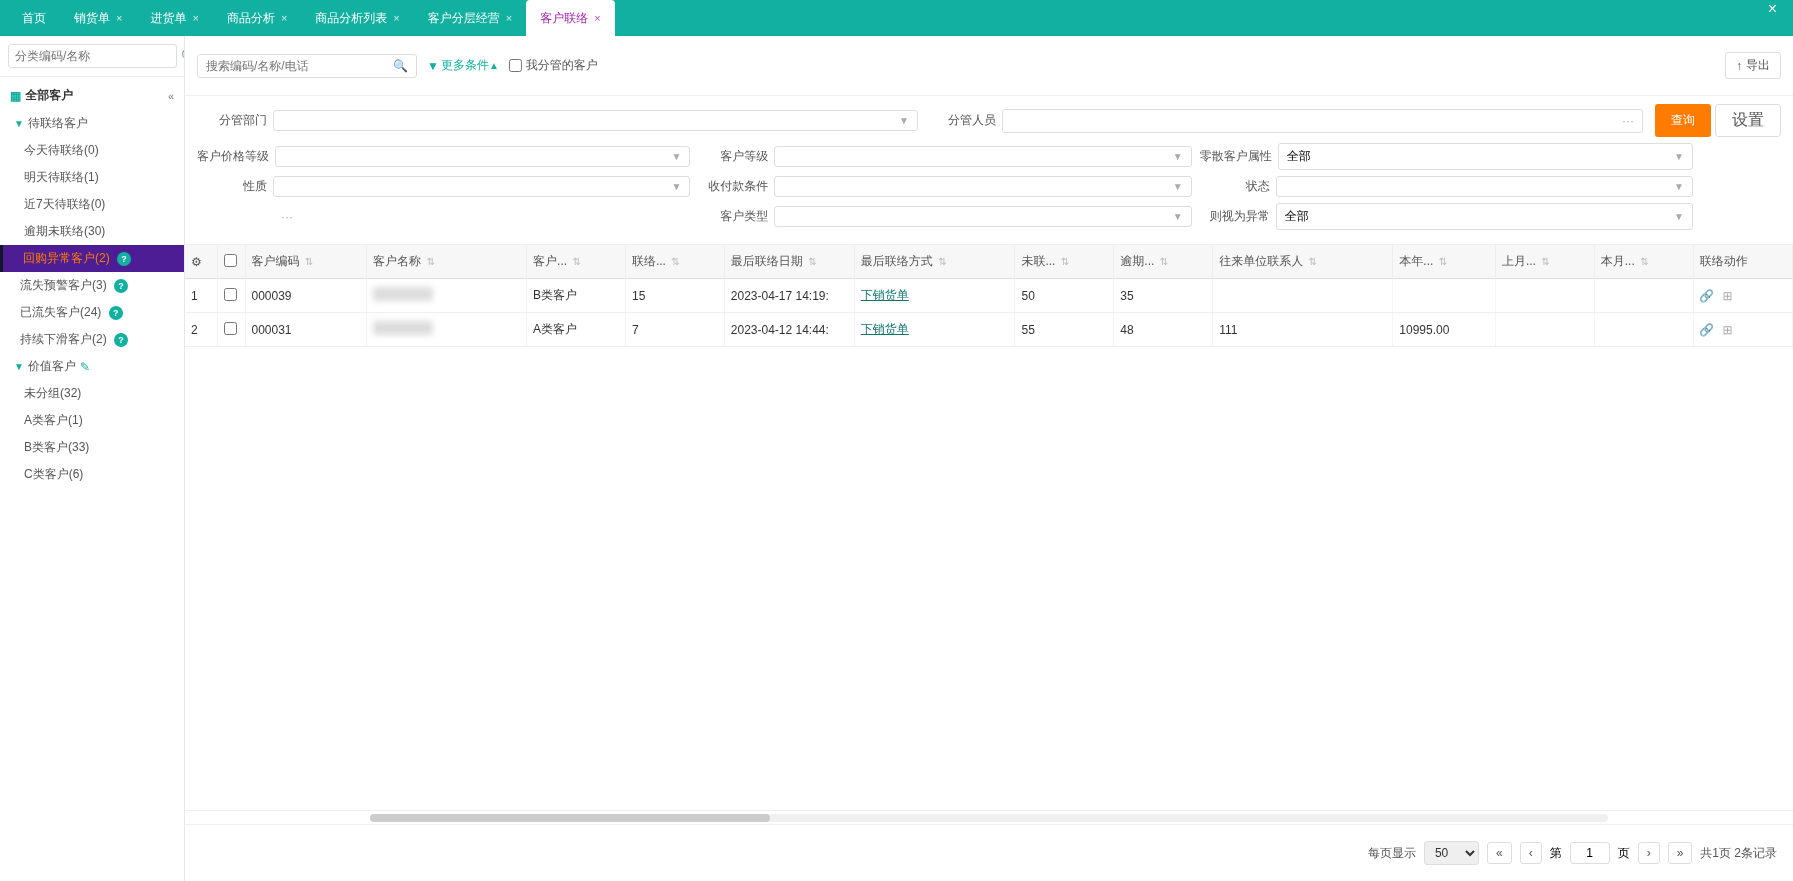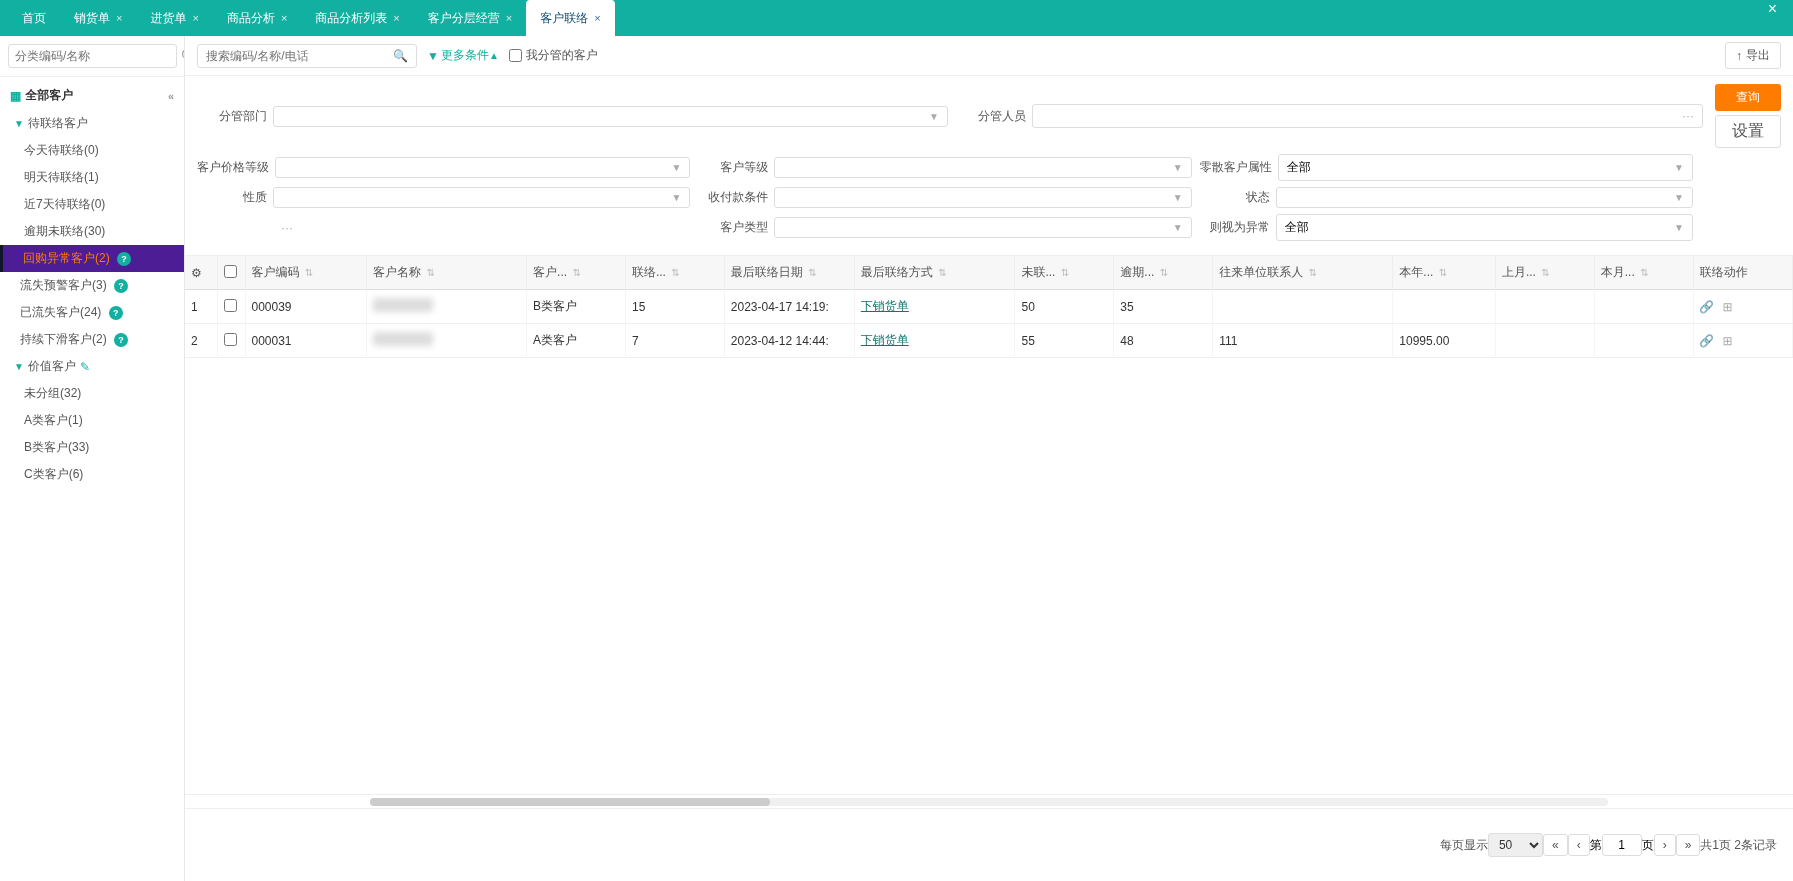--- a/index.html
+++ b/index.html
@@ -9,21 +9,21 @@
     .top-nav {
       display: flex; align-items: flex-start;
       background: #12b0a0; height: 36px; padding: 0 8px;
       color: white;
     }
     .top-nav .nav-item {
       padding: 0 14px; height: 36px; display: flex; align-items: center;
       cursor: pointer; font-size: 13px; color: white; white-space: nowrap;
     }
     .top-nav .nav-item.active {
-      background: white; color: #0c4a6e; border-radius: 4px 4px 0 0;
+      background: white; color: #a21caf; border-radius: 4px 4px 0 0;
     }
     .top-nav .nav-item .close-x {
       margin-left: 6px; font-size: 11px; opacity: 0.8;
     }
     .top-nav .spacer { flex: 1; }
     .top-nav .close-btn {
       color: white; font-size: 16px; cursor: pointer; padding: 0 8px;
     }
 
     
@@ -76,21 +76,21 @@
 
     
     .right-content {
       flex: 1; display: flex; flex-direction: column;
       background: #f5f5f5; overflow: hidden;
     }
 
     
     .filter-bar {
       background: white;
-      padding: 6px 12px;
+      padding: 16px 12px;
       display: flex; align-items: center;
       border-bottom: 1px solid #eee;
       gap: 10px;
     }
     .filter-search-box {
       display: flex; align-items: center;
       border: 1px solid #ddd; border-radius: 3px;
       padding: 4px 8px; background: white; width: 220px;
     }
     .filter-search-box input {
@@ -130,21 +130,21 @@
       flex: 1; border: 1px solid #ddd; border-radius: 3px;
       padding: 4px 8px; background: white; cursor: pointer;
       display: flex; align-items: center; justify-content: space-between;
     }
     .filter-select .chevron { color: #aaa; font-size: 10px; }
     .filter-input {
       flex: 1; border: 1px solid #ddd; border-radius: 3px;
       padding: 4px 8px; background: white;
     }
     .filter-actions {
-      display: flex; flex-direction: column; gap: 4px;
+      display: flex; flex-direction: row; gap: 4px;
     }
     .btn-query {
       background: #ff7c00; color: white; border: none;
       padding: 5px 16px; border-radius: 3px; cursor: pointer; font-size: 12px;
     }
     .btn-settings {
       background: white; color: #555; border: 1px solid #ddd;
       padding: 5px 16px; border-radius: 3px; cursor: pointer; font-size: 16px;
     }
 
@@ -177,23 +177,23 @@
     .data-table td {
       padding: 8px 6px; color: #333; border-bottom: 1px solid #f0f0f0;
       border-right: 1px solid #f5f5f5; white-space: nowrap;
     }
     .link-text { color: #0f766e; text-decoration: underline; cursor: pointer; }
     .action-icons { display: flex; gap: 8px; }
     .action-icon { color: #aaa; cursor: pointer; }
 
     
     .pagination-bar {
-      background: white; padding: 24px 16px;
+      background: white; padding: 16px 16px;
       display: flex; align-items: center; justify-content: flex-end;
-      border-top: 1px solid #eee; 
+      border-top: 1px solid #eee; gap: 8px;
     }
     .pagination-bar .page-size-label { color: #555; }
     .page-size-select {
       border: 1px solid #ddd; border-radius: 3px;
       padding: 3px 6px; color: #333;
     }
     .page-nav-btn {
       border: 1px solid #ddd; background: white;
       padding: 3px 8px; border-radius: 3px; cursor: pointer; color: #555;
     }

